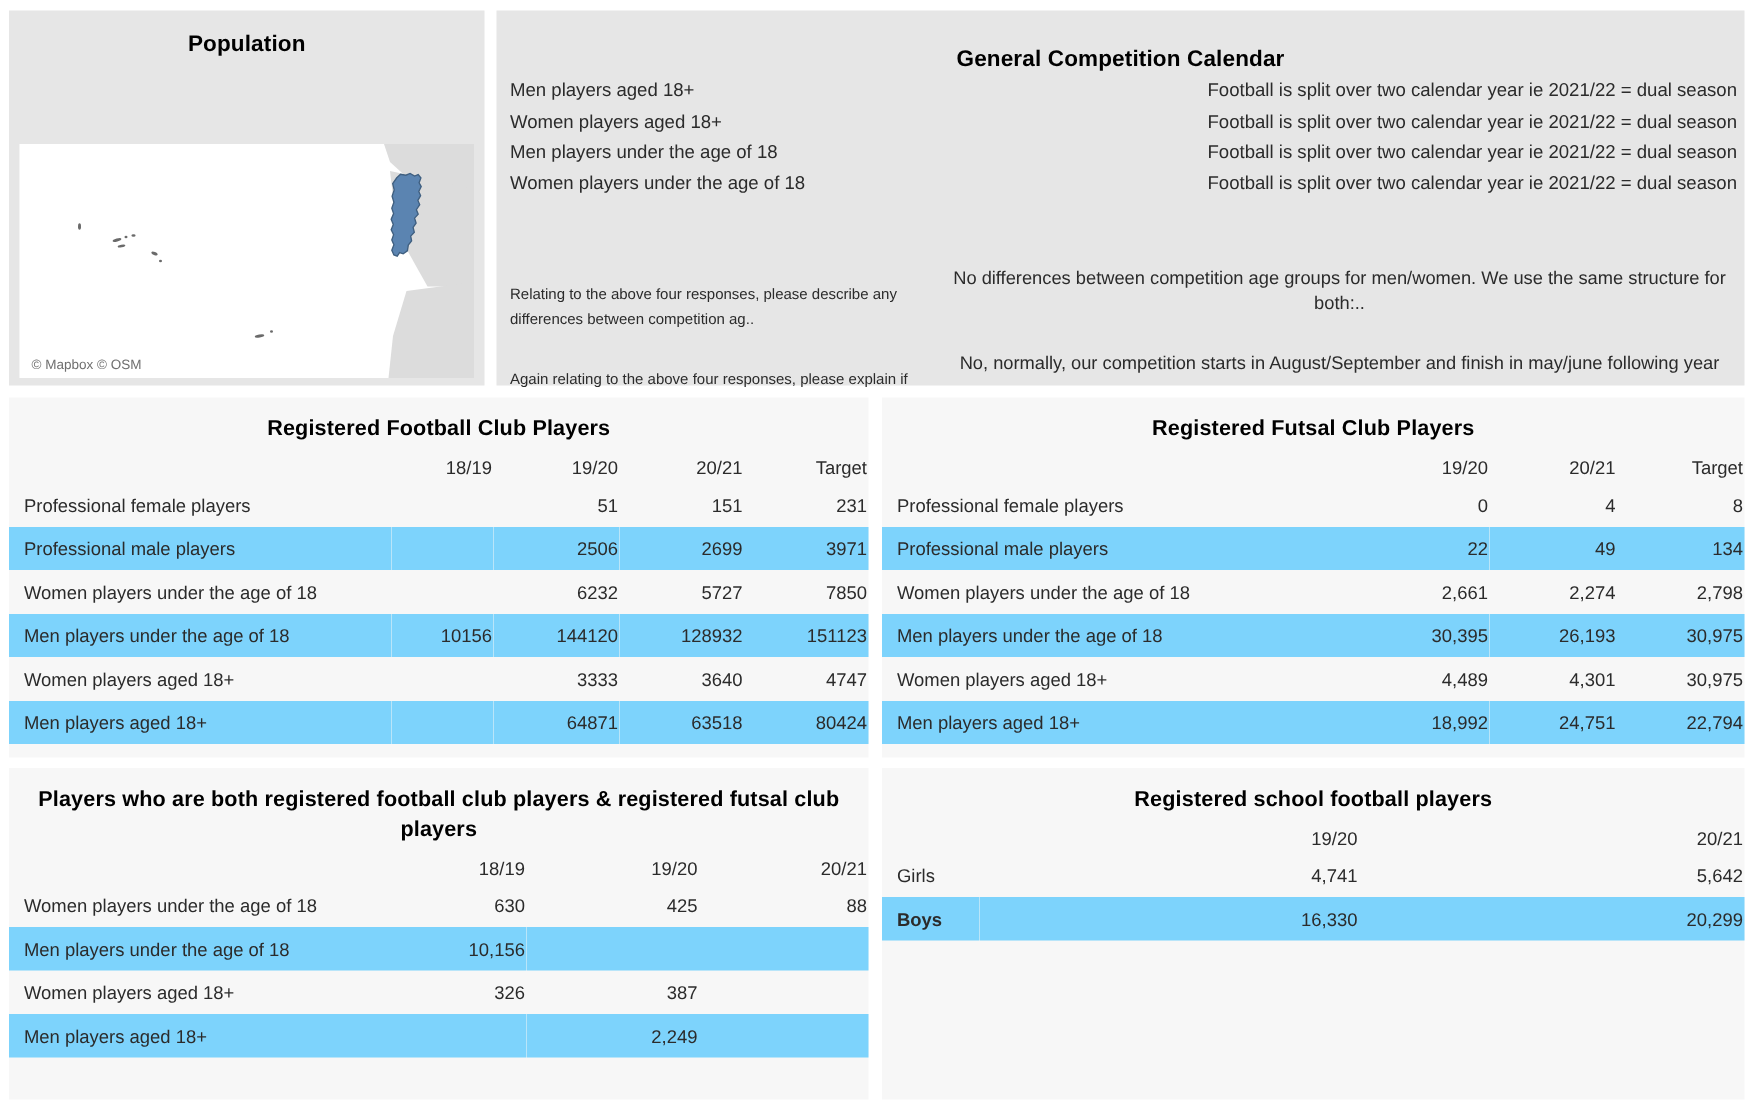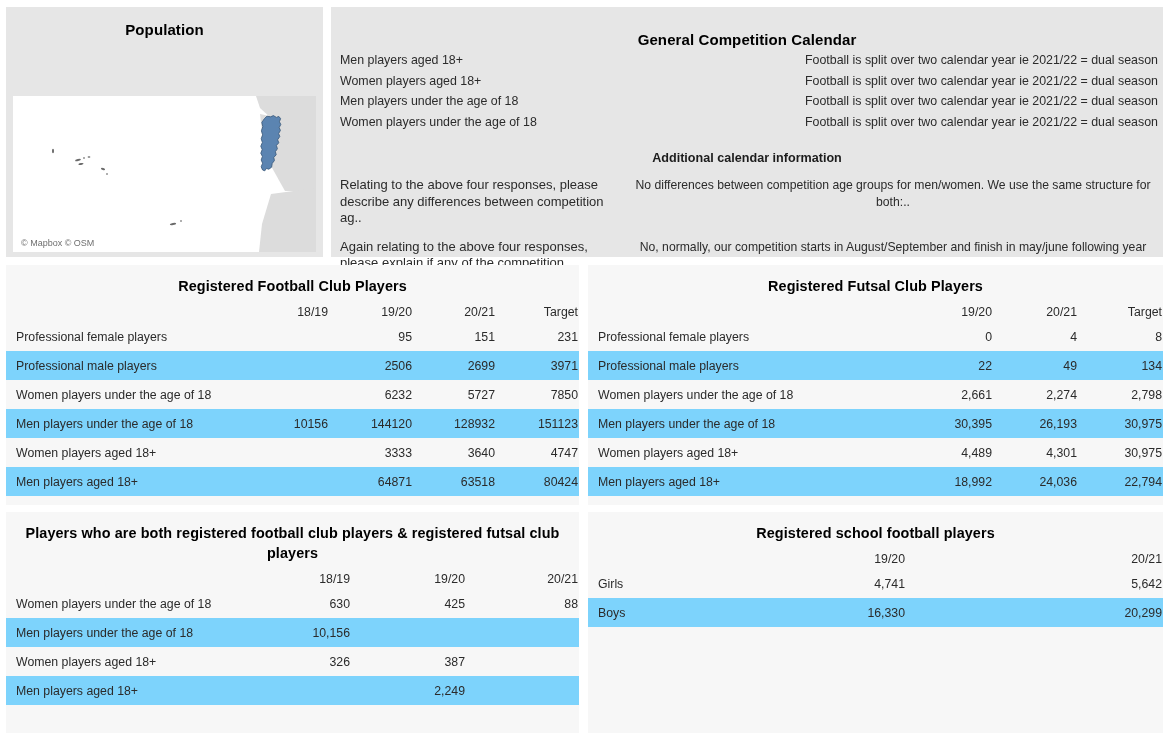--- a/index.html
+++ b/index.html
@@ -118,24 +118,25 @@
     top: 170px;
     right: 5px;
   }
   .cal-extra-row {
     display: flex;
     align-items: flex-start;
     margin-bottom: 12px;
   }
   .cal-extra-q {
     flex: 0 0 270px;
-    font-size: 13px;
+    font-size: 10px;
     line-height: 16.5px;
     text-align: left;
     color: #2b2b2b;
+    margin-top: 12px;
   }
   .cal-extra-a {
     flex: 1 1 auto;
     font-size: 12.2px;
     line-height: 16.5px;
     text-align: center;
     color: #2b2b2b;
     padding-left: 18px;
   }
 
@@ -274,21 +275,20 @@
       <div class="cal-row">
         <div class="cal-q">Men players under the age of 18</div>
         <div class="cal-a">Football is split over two calendar year ie 2021/22 = dual season</div>
       </div>
       <div class="cal-row">
         <div class="cal-q">Women players under the age of 18</div>
         <div class="cal-a">Football is split over two calendar year ie 2021/22 = dual season</div>
       </div>
     </div>
 
-    <div id="cal-subtitle">Additional calendar information</div>
 
     <div class="cal-extra-rows">
       <div class="cal-extra-row">
         <div class="cal-extra-q">Relating to the above four responses, please describe any differences between competition ag..</div>
         <div class="cal-extra-a">No differences between competition age groups for men/women. We use the same structure for both:..</div>
       </div>
       <div class="cal-extra-row">
         <div class="cal-extra-q">Again relating to the above four responses, please explain if any of the competition calendars chan..</div>
         <div class="cal-extra-a">No, normally, our competition starts in August/September and finish in may/june following year</div>
       </div>
@@ -311,21 +311,21 @@
             <th class="val">18/19</th>
             <th class="val">19/20</th>
             <th class="val">20/21</th>
             <th class="val">Target</th>
           </tr>
         </thead>
       <tbody>
           <tr class="even">
             <td class="lbl" style="padding-left: 10px;">Professional female players</td>
             <td class="val"></td>
-            <td class="val">95</td>
+            <td class="val">51</td>
             <td class="val">151</td>
             <td class="val">231</td>
           </tr>
           <tr class="odd">
             <td class="lbl" style="padding-left: 10px;">Professional male players</td>
             <td class="val"></td>
             <td class="val">2506</td>
             <td class="val">2699</td>
             <td class="val">3971</td>
           </tr>
@@ -405,21 +405,21 @@
           </tr>
           <tr class="even">
             <td class="lbl" style="padding-left: 10px;">Women players aged 18+</td>
             <td class="val">4,489</td>
             <td class="val">4,301</td>
             <td class="val">30,975</td>
           </tr>
           <tr class="odd">
             <td class="lbl" style="padding-left: 10px;">Men players aged 18+</td>
             <td class="val">18,992</td>
-            <td class="val">24,036</td>
+            <td class="val">24,751</td>
             <td class="val">22,794</td>
           </tr>
         </tbody>
     </table>
   </div>
 
   <div class="panel tbl-panel" id="panel-both">
     <div class="panel-title" style="padding-left:18px;padding-right:18px;">Players who are both registered football club players &amp; registered futsal club players</div>
     <table class="dtable" id="tbl-both">
       <colgroup>
@@ -480,21 +480,21 @@
             <th class="val">20/21</th>
           </tr>
         </thead>
       <tbody>
           <tr class="even">
             <td class="lbl" style="padding-left: 10px;">Girls</td>
             <td class="val">4,741</td>
             <td class="val">5,642</td>
           </tr>
           <tr class="odd">
-            <td class="lbl" style="padding-left: 10px;">Boys</td>
+            <td class="lbl" style="padding-left: 10px; font-weight: bold;">Boys</td>
             <td class="val">16,330</td>
             <td class="val">20,299</td>
           </tr>
         </tbody>
     </table>
   </div>
 
 </div>
 
 </body></html>

